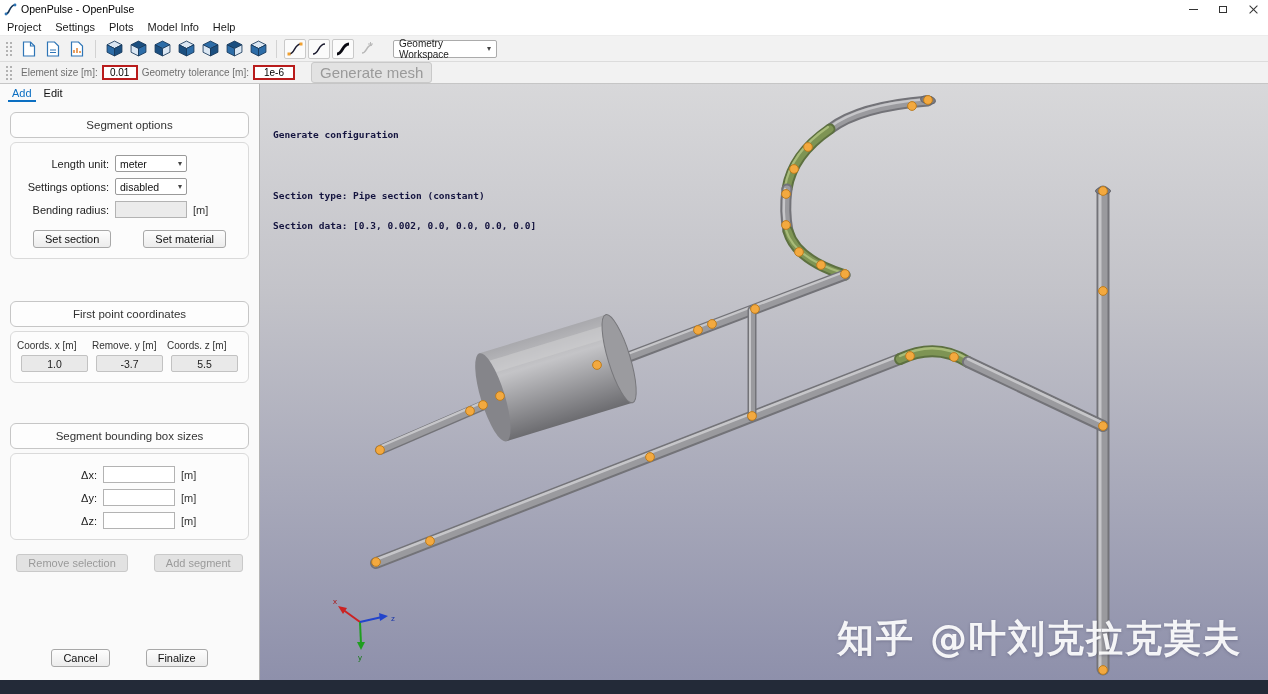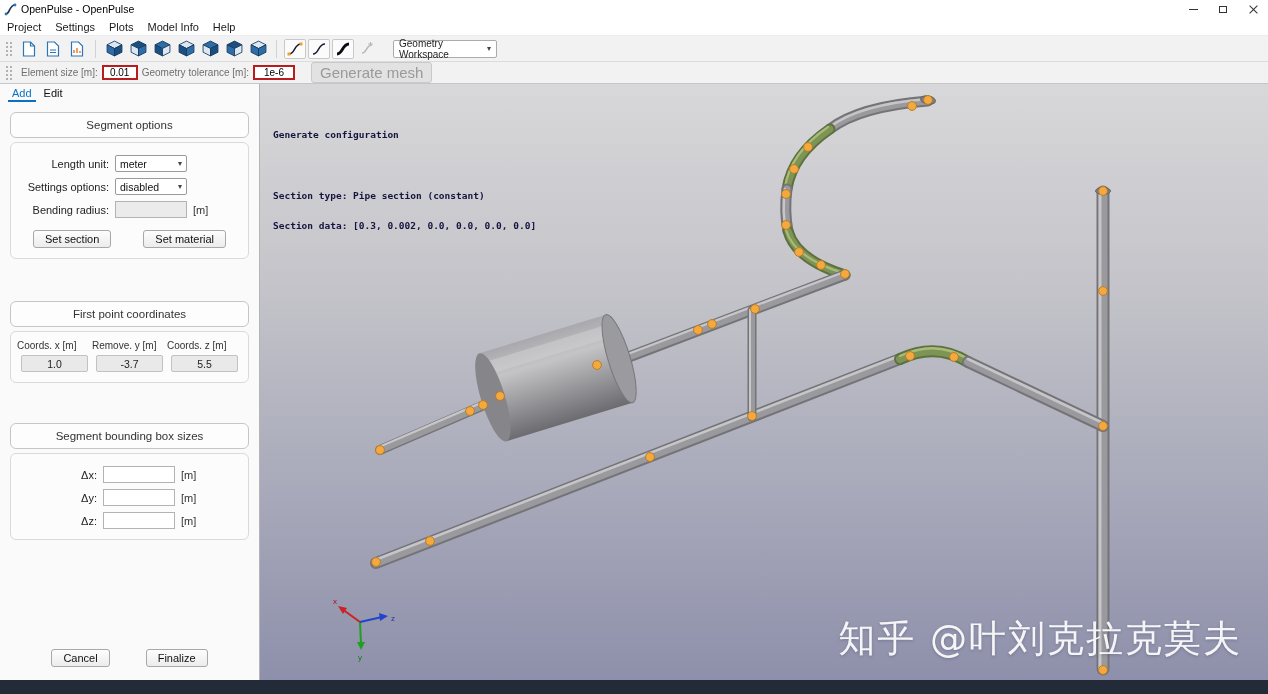--- a/index.html
+++ b/index.html
@@ -76,21 +76,21 @@
     display:flex; align-items:center; justify-content:center; font-size:10.5px; color:#222; }
   .bottom-btns { margin-top:auto; display:flex; justify-content:center; gap:36px; padding-bottom:13px; }
 
   
   .viewport { position:relative; width:1008px; height:596px;
     background:linear-gradient(#d8d8da 0%, #c3c3c9 35%, #8e90ab 100%); overflow:hidden; }
   .viewport svg.scene { position:absolute; left:0; top:0; }
   .overlay-text { position:absolute; left:13px; top:26px; font-family:"DejaVu Sans Mono",monospace;
     font-weight:bold; font-size:9.5px; color:#14143f; line-height:10px; white-space:pre; }
   .overlay-text .gap { height:11px; }
-  .watermark { position:absolute; right:26px; bottom:16px; font-size:37px; font-weight:normal;
+  .watermark { position:absolute; right:26px; bottom:16px; font-size:37px; font-weight:bold;
     color:rgba(255,255,255,0.92); text-shadow:0 1px 3px rgba(60,60,90,0.35);
     font-family:"DejaVu Sans",sans-serif; letter-spacing:2px; }
 
   
   .statusbar { height:14px; background:#232a38; }
 </style>
 </head>
 <body>
 
 <div class="titlebar">
@@ -297,20 +297,24 @@
         <input class="text-input" value="" style="">
         <span class="unit">[m]</span>
       </div>
       <div class="form-row">
         <span class="form-label" style="width:78px;">Δz:</span>
         <input class="text-input" value="" style="">
         <span class="unit">[m]</span>
       </div>
     </div>
 
+    <div class="btn-row" style="gap:26px; margin-top:14px;">
+      <button class="btn disabled">Remove selection</button>
+      <button class="btn disabled">Add segment</button>
+    </div>
 
     <div class="bottom-btns">
       <button class="btn">Cancel</button>
       <button class="btn">Finalize</button>
     </div>
   </div>
 
   <div class="viewport">
     <svg class="scene" width="1008" height="596" viewBox="0 0 1008 596">
       <defs>

